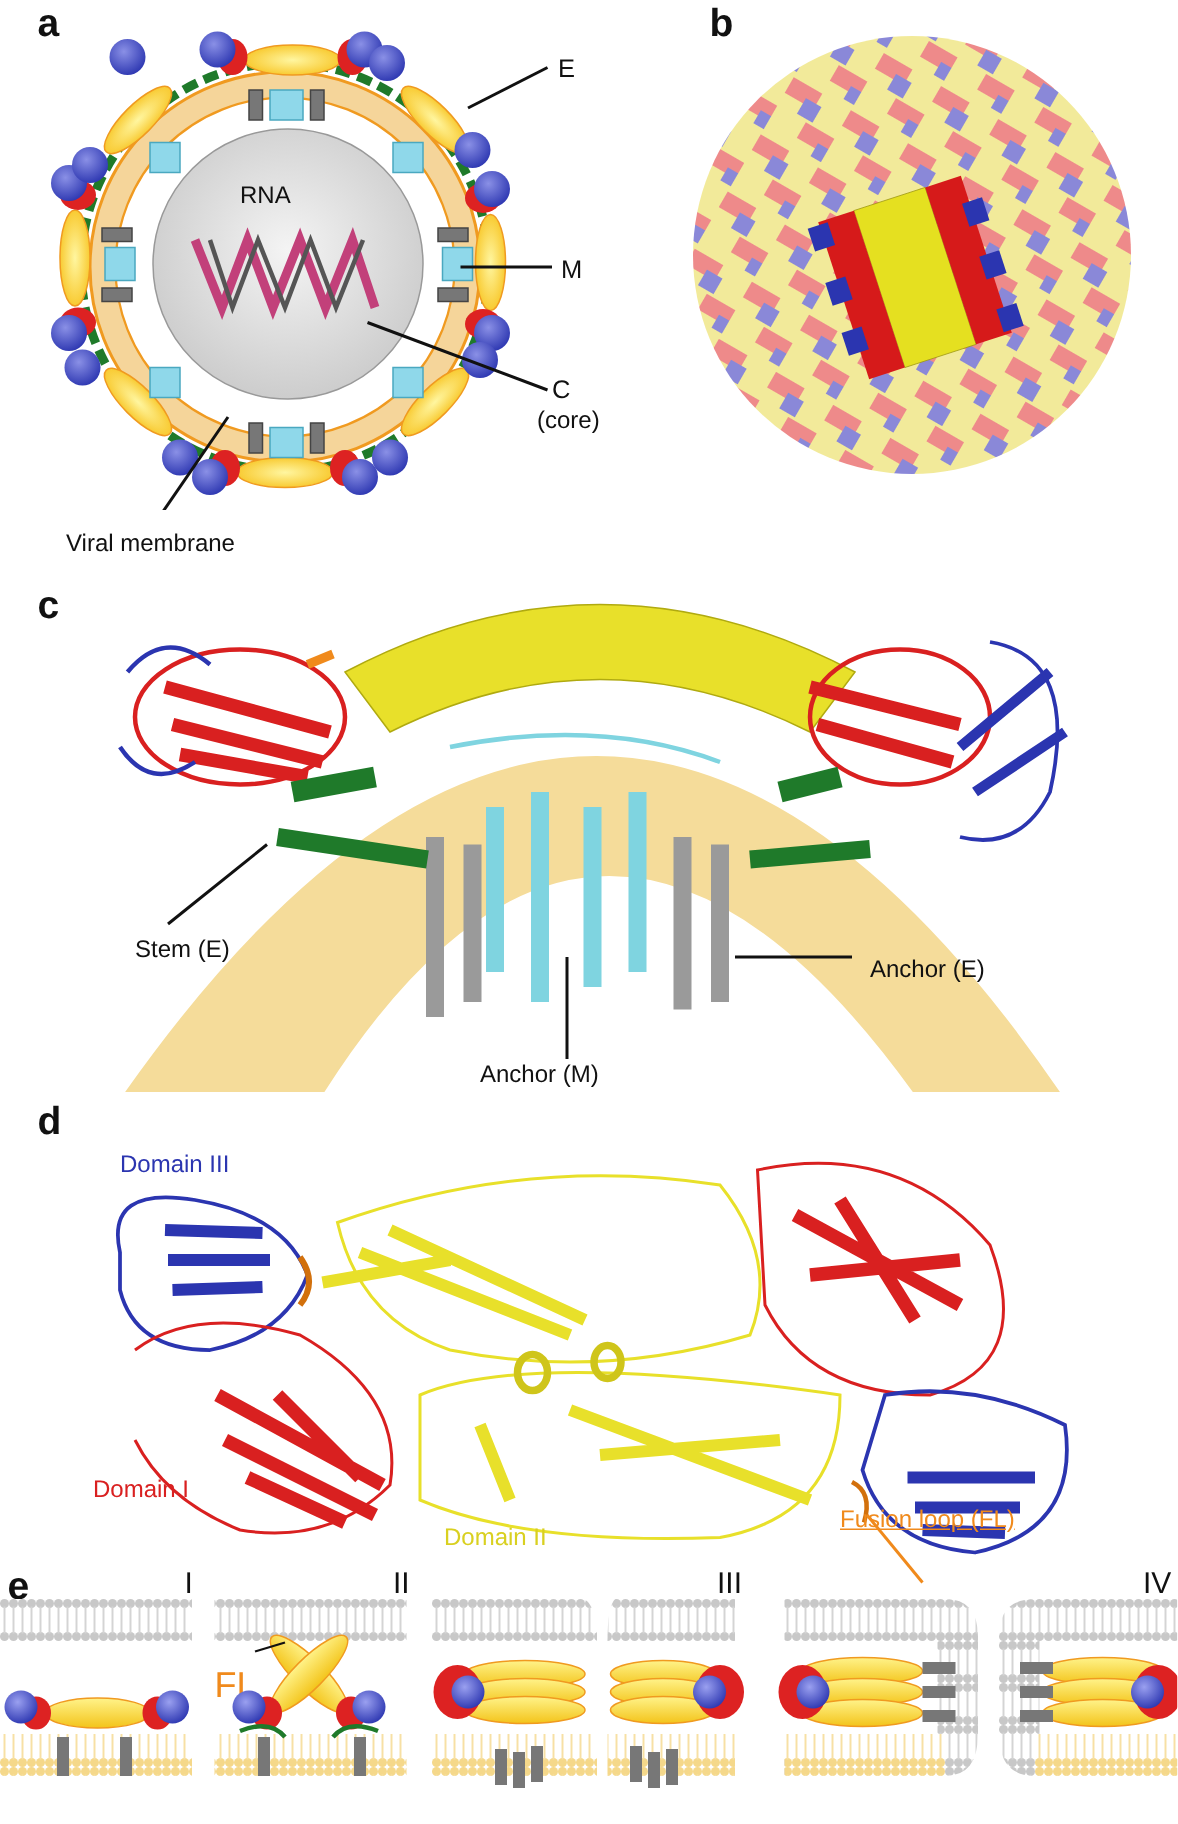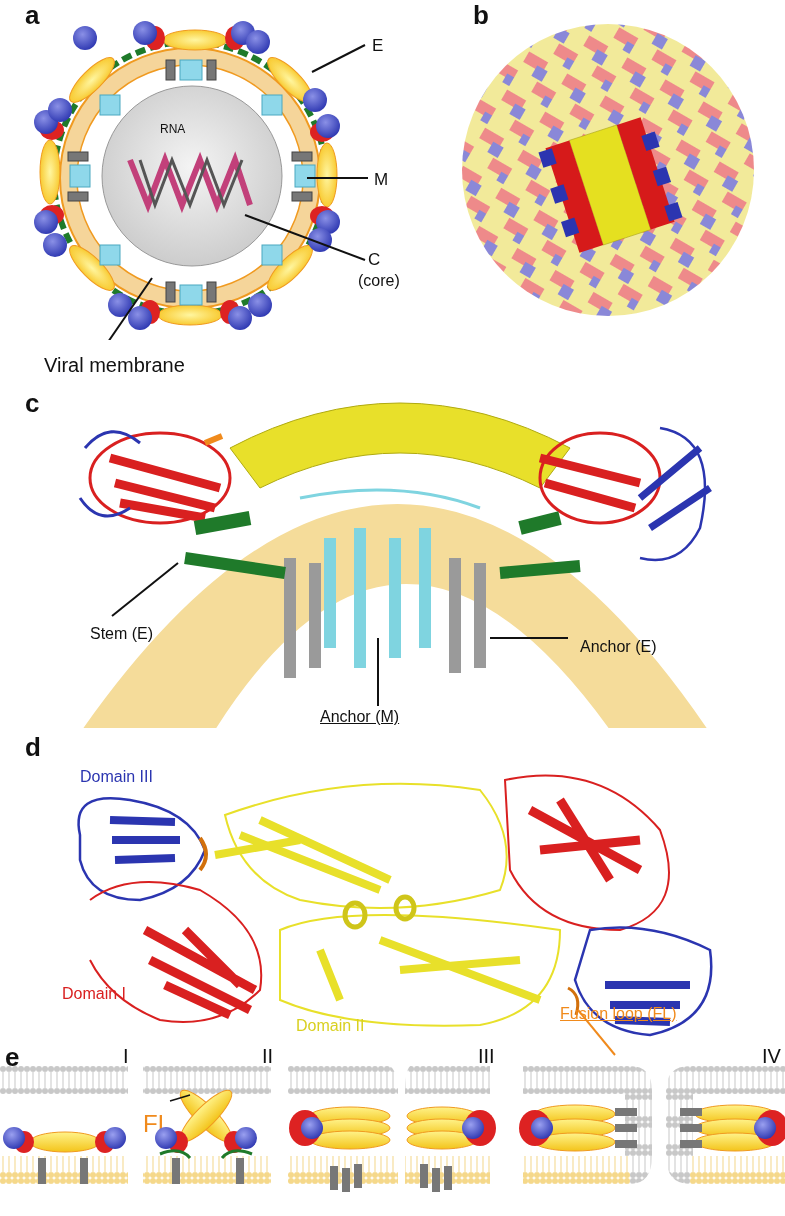--- a/index.html
+++ b/index.html
@@ -101,24 +101,24 @@
       <rect x="292" y="192" width="20" height="9"></rect>
   </g>
 
   <line x1="312" y1="72" x2="365" y2="45" stroke="#111" stroke-width="2"></line>
   <line x1="307" y1="178" x2="368" y2="178" stroke="#111" stroke-width="2"></line>
   <line x1="245" y1="215" x2="365" y2="260" stroke="#111" stroke-width="2"></line>
   <line x1="152" y1="278" x2="108" y2="342" stroke="#111" stroke-width="2"></line>
 </svg>
 <div class="lbl" style="left:372px;top:36px;font-size:17px;">E</div>
 <div class="lbl" style="left:374px;top:170px;font-size:17px;">M</div>
-<div class="lbl" style="left:160px;top:122px;font-size:12px;">RNA</div>
+<div class="lbl" style="left:160px;top:122px;font-size:16px;">RNA</div>
 <div class="lbl" style="left:368px;top:250px;font-size:17px;">C</div>
 <div class="lbl" style="left:358px;top:272px;font-size:16px;">(core)</div>
-<div class="lbl" style="left:44px;top:354px;font-size:20px;">Viral membrane</div>
+<div class="lbl" style="left:44px;top:354px;font-size:16px;">Viral membrane</div>
 
 <div class="plabel" style="left:473px;top:0px;">b</div>
 <svg width="785" height="340" viewBox="0 0 785 340">
   <defs>
     <pattern id="mosaic" width="44" height="44" patternUnits="userSpaceOnUse" patternTransform="rotate(30)">
       <rect width="44" height="44" fill="#f2ea9a"></rect>
       <rect x="0" y="0" width="22" height="12" fill="#ee8a8a"></rect>
       <rect x="22" y="22" width="22" height="12" fill="#ee8a8a"></rect>
       <rect x="14" y="8" width="12" height="12" fill="#8a88d8"></rect>
       <rect x="36" y="30" width="10" height="10" fill="#8a88d8"></rect>
@@ -176,21 +176,21 @@
   <path d="M195 140 L250 130" stroke="#1f7a2a" stroke-width="14"></path>
   <path d="M500 185 L580 178" stroke="#1f7a2a" stroke-width="12"></path>
   <path d="M520 140 L560 130" stroke="#1f7a2a" stroke-width="14"></path>
 
   <line x1="178" y1="175" x2="112" y2="228" stroke="#111" stroke-width="2"></line>
   <line x1="490" y1="250" x2="568" y2="250" stroke="#111" stroke-width="2"></line>
   <line x1="378" y1="250" x2="378" y2="318" stroke="#111" stroke-width="2"></line>
 </svg>
 <div class="lbl" style="left:58px;top:625px;margin-left:32px;">Stem (E)</div>
 <div class="lbl" style="left:580px;top:638px;">Anchor (E)</div>
-<div class="lbl" style="left:320px;top:708px;text-decoration:underline;">Anchor (M)</div>
+<div class="lbl" style="left:320px;top:708px;">Anchor (M)</div>
 
 <div class="plabel" style="left:25px;top:732px;">d</div>
 <svg width="785" height="300" viewBox="0 0 785 300" style="top:760px;">
 
   <path d="M80 75 Q70 30 130 40 Q190 50 205 90 Q190 130 140 140 Q90 140 80 100 Z" fill="none" stroke="#2b35b0" stroke-width="2.5"></path>
   <path d="M110 60 L175 62 M112 80 L180 80 M115 100 L175 98" stroke="#2b35b0" stroke-width="8"></path>
 
   <path d="M90 140 Q130 110 200 130 Q270 170 260 230 Q220 270 160 260 Q110 240 90 200" fill="none" stroke="#d92020" stroke-width="2"></path>
   <path d="M145 170 L255 230 M150 200 L250 250 M165 225 L230 255 M185 170 L240 225" stroke="#d92020" stroke-width="9"></path>
 

